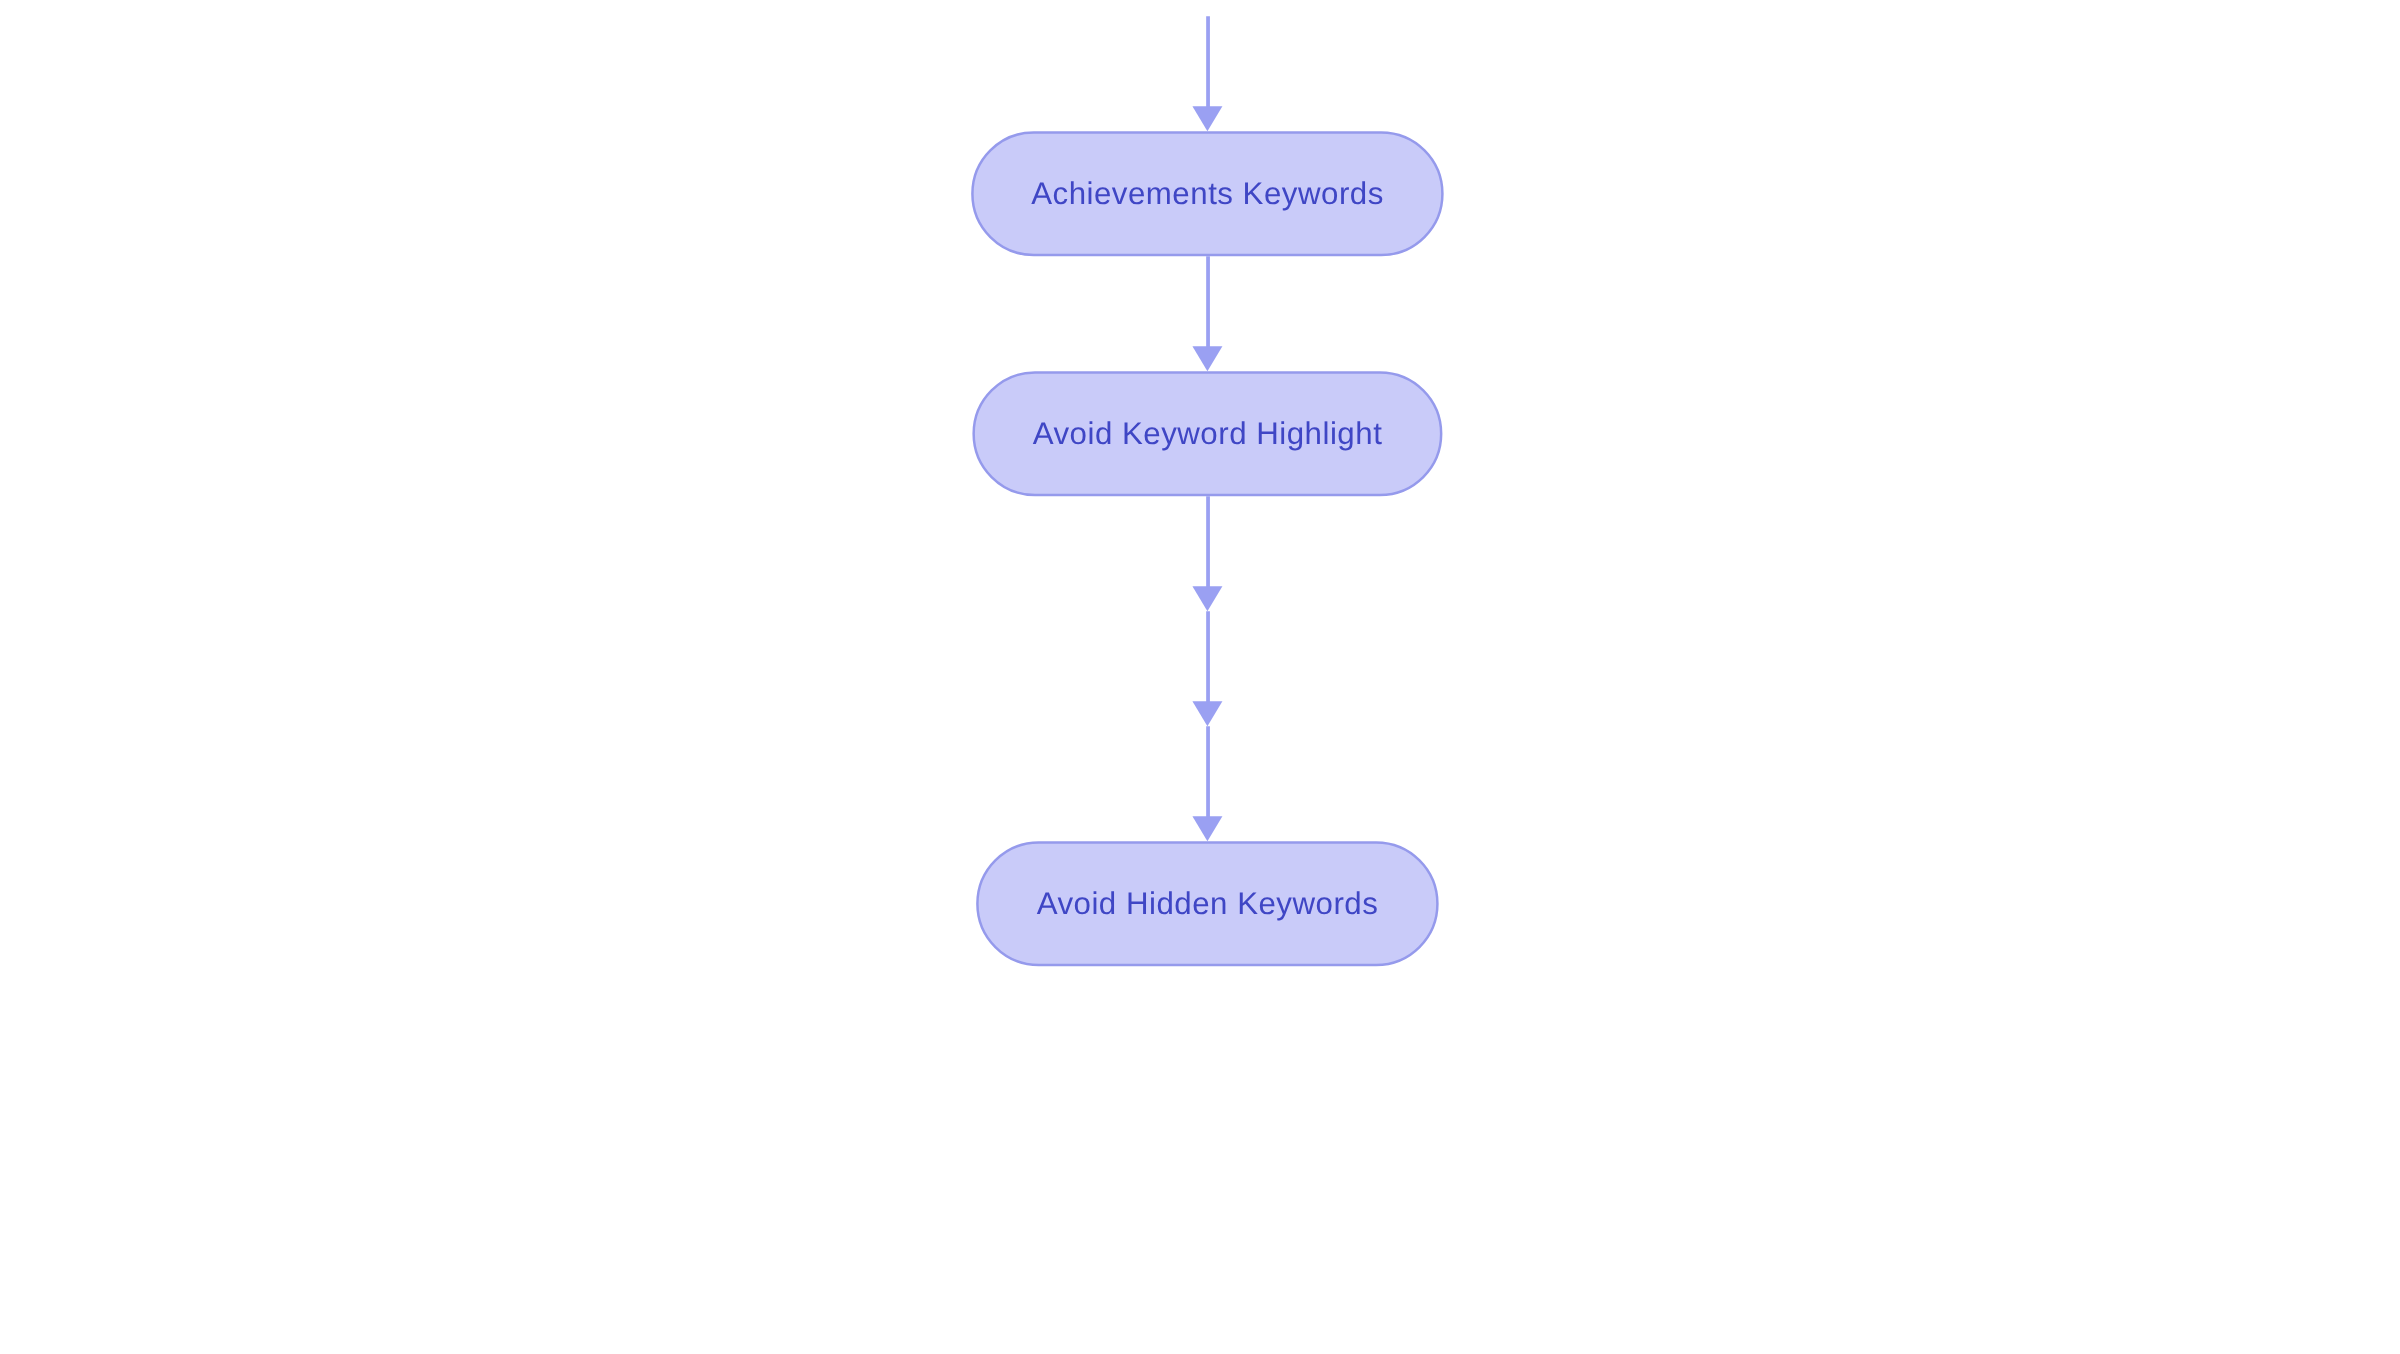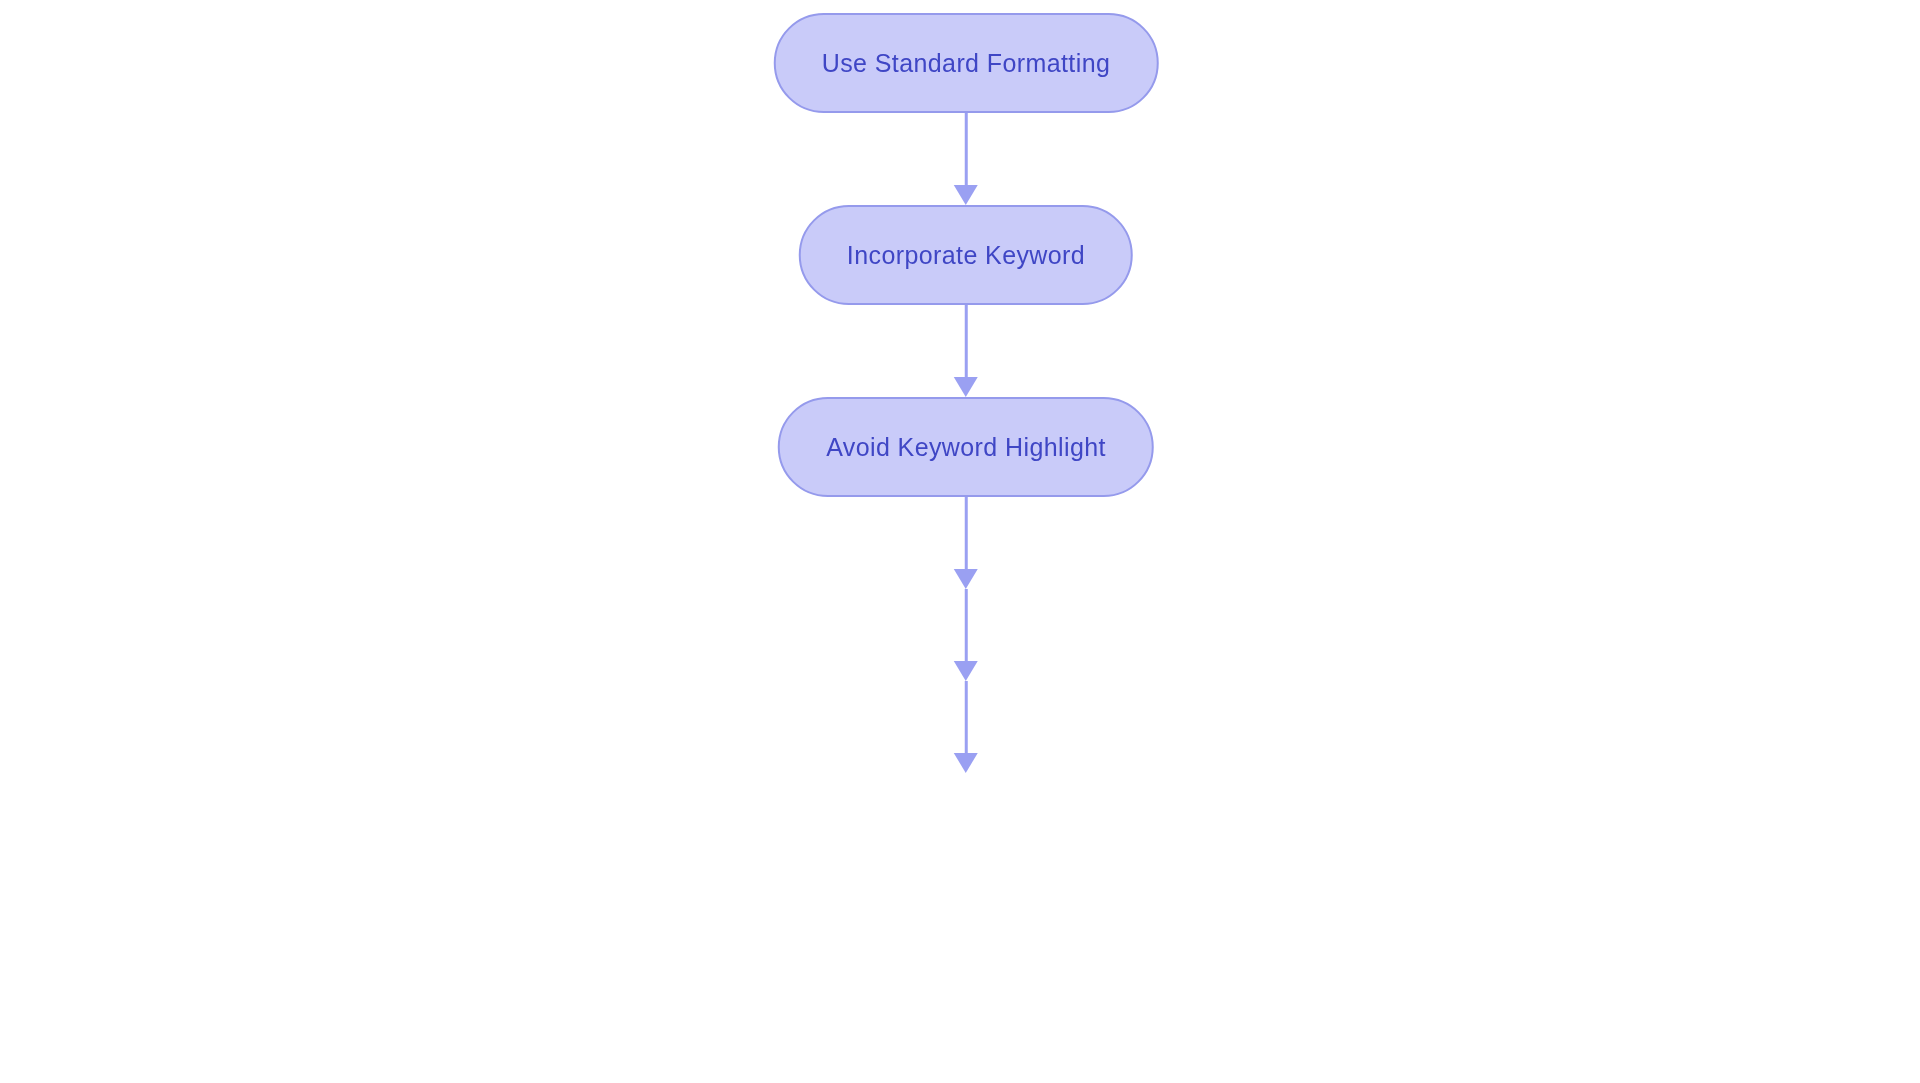--- a/index.html
+++ b/index.html
@@ -69,31 +69,28 @@
     border-top: 20px solid var(--arrow);
     margin-top: -1px;
   }
 </style>
 </head>
 <body>
 
 <div class="canvas">
   <div class="flow-column">
 
-    <div class="node">
-      <span class="node-label">Use Standard Formatting</span>
-    </div>
 
     <div class="connector">
       <div class="line"></div>
       <div class="arrowhead"></div>
     </div>
 
     <div class="node">
-      <span class="node-label">Incorporate Keyword</span>
+      <span class="node-label">Achievements Keywords</span>
     </div>
 
     <div class="connector">
       <div class="line"></div>
       <div class="arrowhead"></div>
     </div>
 
     <div class="node">
       <span class="node-label">Avoid Keyword Highlight</span>
     </div>
@@ -108,15 +105,18 @@
       <div class="line"></div>
       <div class="arrowhead"></div>
     </div>
 
 
     <div class="connector">
       <div class="line"></div>
       <div class="arrowhead"></div>
     </div>
 
+    <div class="node">
+      <span class="node-label">Avoid Hidden Keywords</span>
+    </div>
 
   </div>
 </div>
 
 </body></html>

